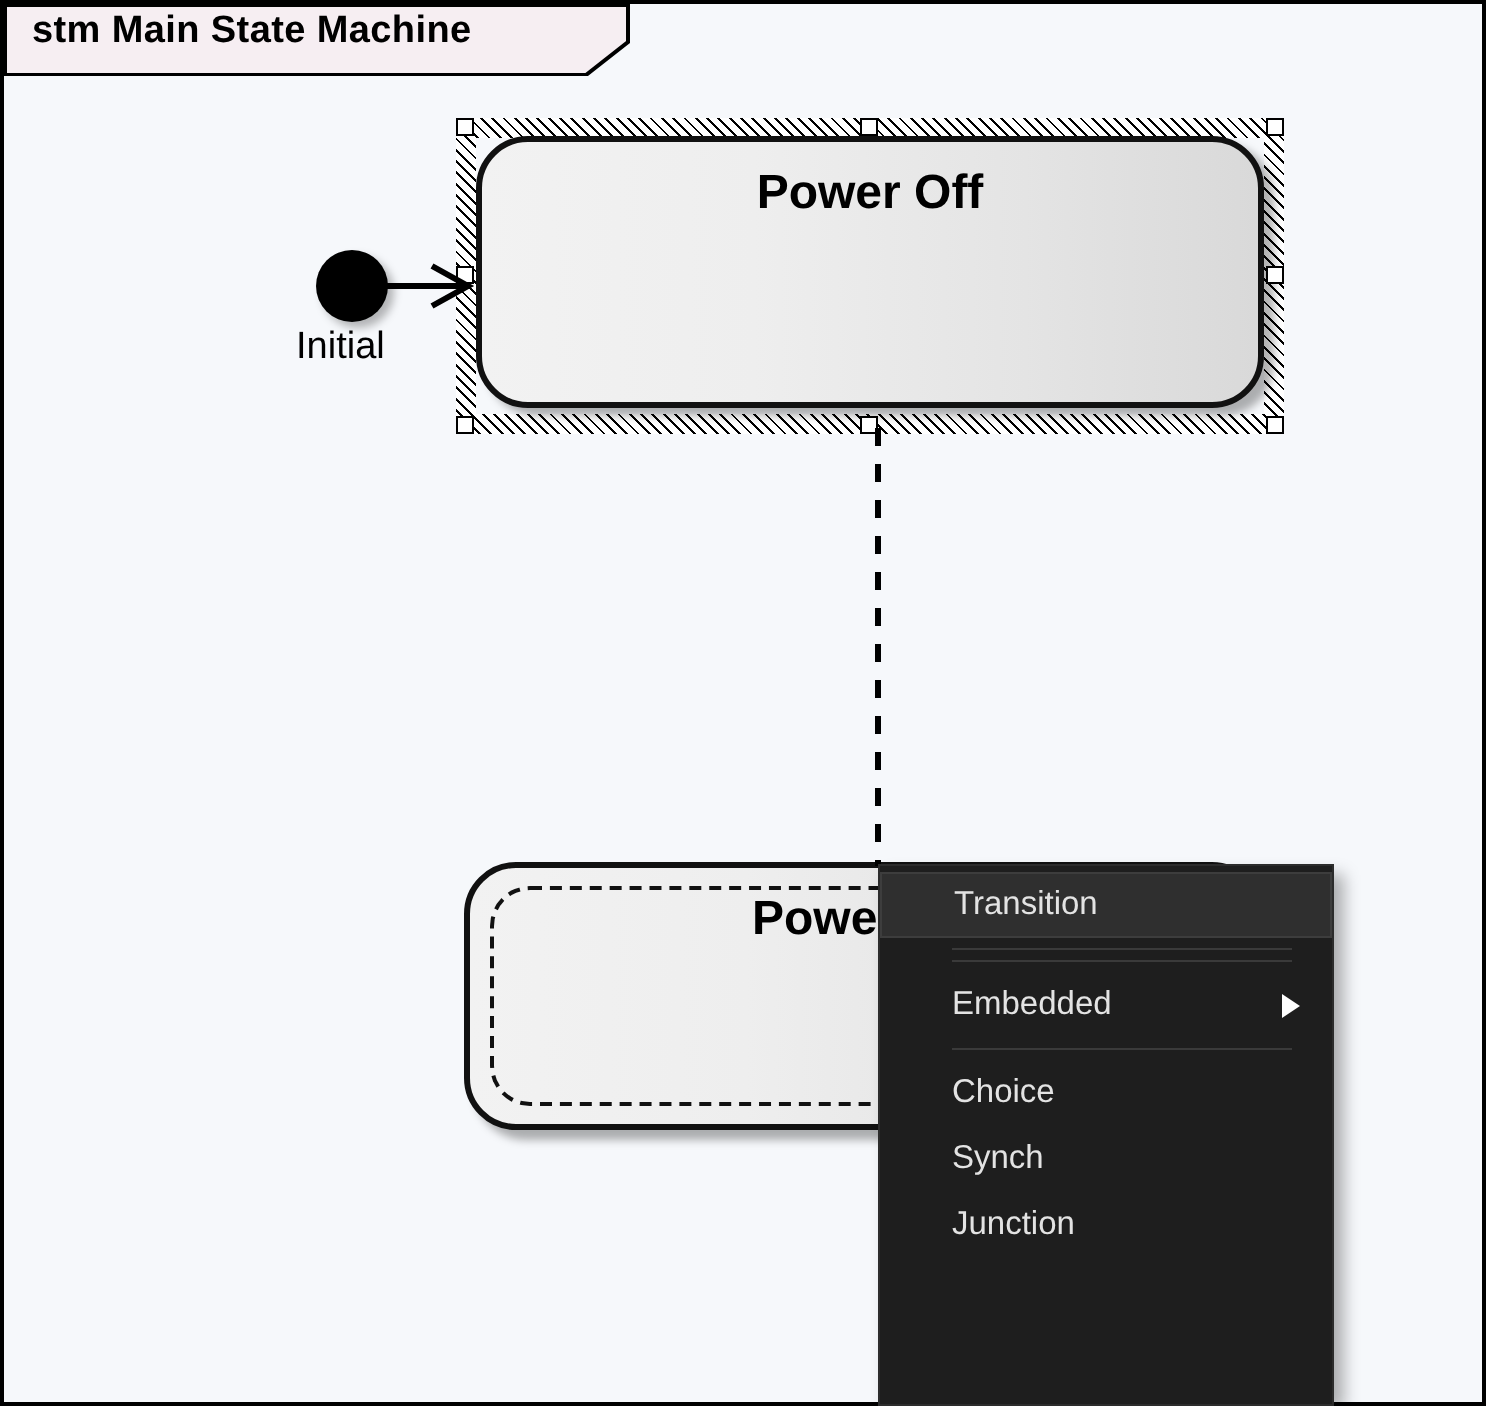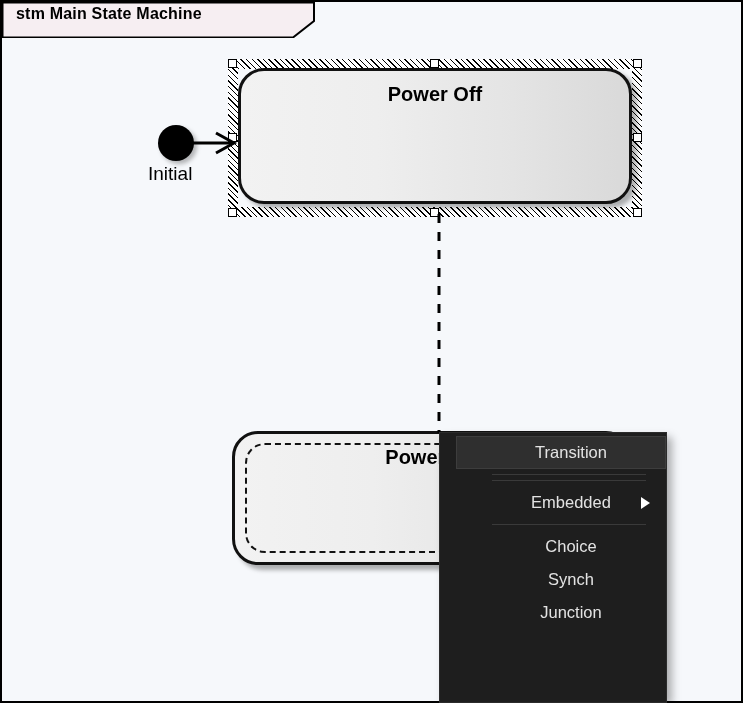--- a/index.html
+++ b/index.html
@@ -48,21 +48,21 @@
     left: 2px;
     top: 2px;
     width: 313px;
     height: 36px;
     pointer-events: none;
   }
   .title-text {
     position: absolute;
     left: 16px;
     top: 5px;
-    font-size: 16px;
+    font-size: 19px;
     font-weight: bold;
     color: #000000;
     letter-spacing: 0.2px;
     white-space: nowrap;
   }
 
   
   .state-shadow {
     position: absolute;
     border-radius: 26px;
@@ -76,21 +76,21 @@
     border-radius: 26px;
     background: linear-gradient(to right, #f2f2f2 0%, #eeeeee 35%, #e4e4e4 70%, #d9d9d9 100%);
     overflow: hidden;
   }
   .state-name {
     position: absolute;
     left: 0;
     right: 0;
     top: 12px;
     text-align: center;
-    font-size: 20px;
+    font-size: 24px;
     font-weight: bold;
     color: #000000;
     white-space: nowrap;
   }
 
   
   .sel-hatch {
     position: absolute;
     background-image:
       repeating-linear-gradient(45deg,
@@ -154,23 +154,22 @@
     position: absolute;
     background: rgba(0,0,0,0.30);
     filter: blur(4px);
     border-radius: 2px;
   }
   .menu {
     position: absolute;
     box-sizing: border-box;
     background: #1e1e1e;
     border: 1px solid #2c2c2c;
-    padding: 3px 0 0 16px;
+    padding: 3px 0 0 0;
     overflow: hidden;
-    text-align: center;
   }
   .menu-item {
     position: relative;
     box-sizing: border-box;
     height: 33px;
     line-height: 33px;
     padding: 0 16px 0 36px;
     font-size: 16.5px;
     color: #e3e3e3;
     white-space: nowrap;

